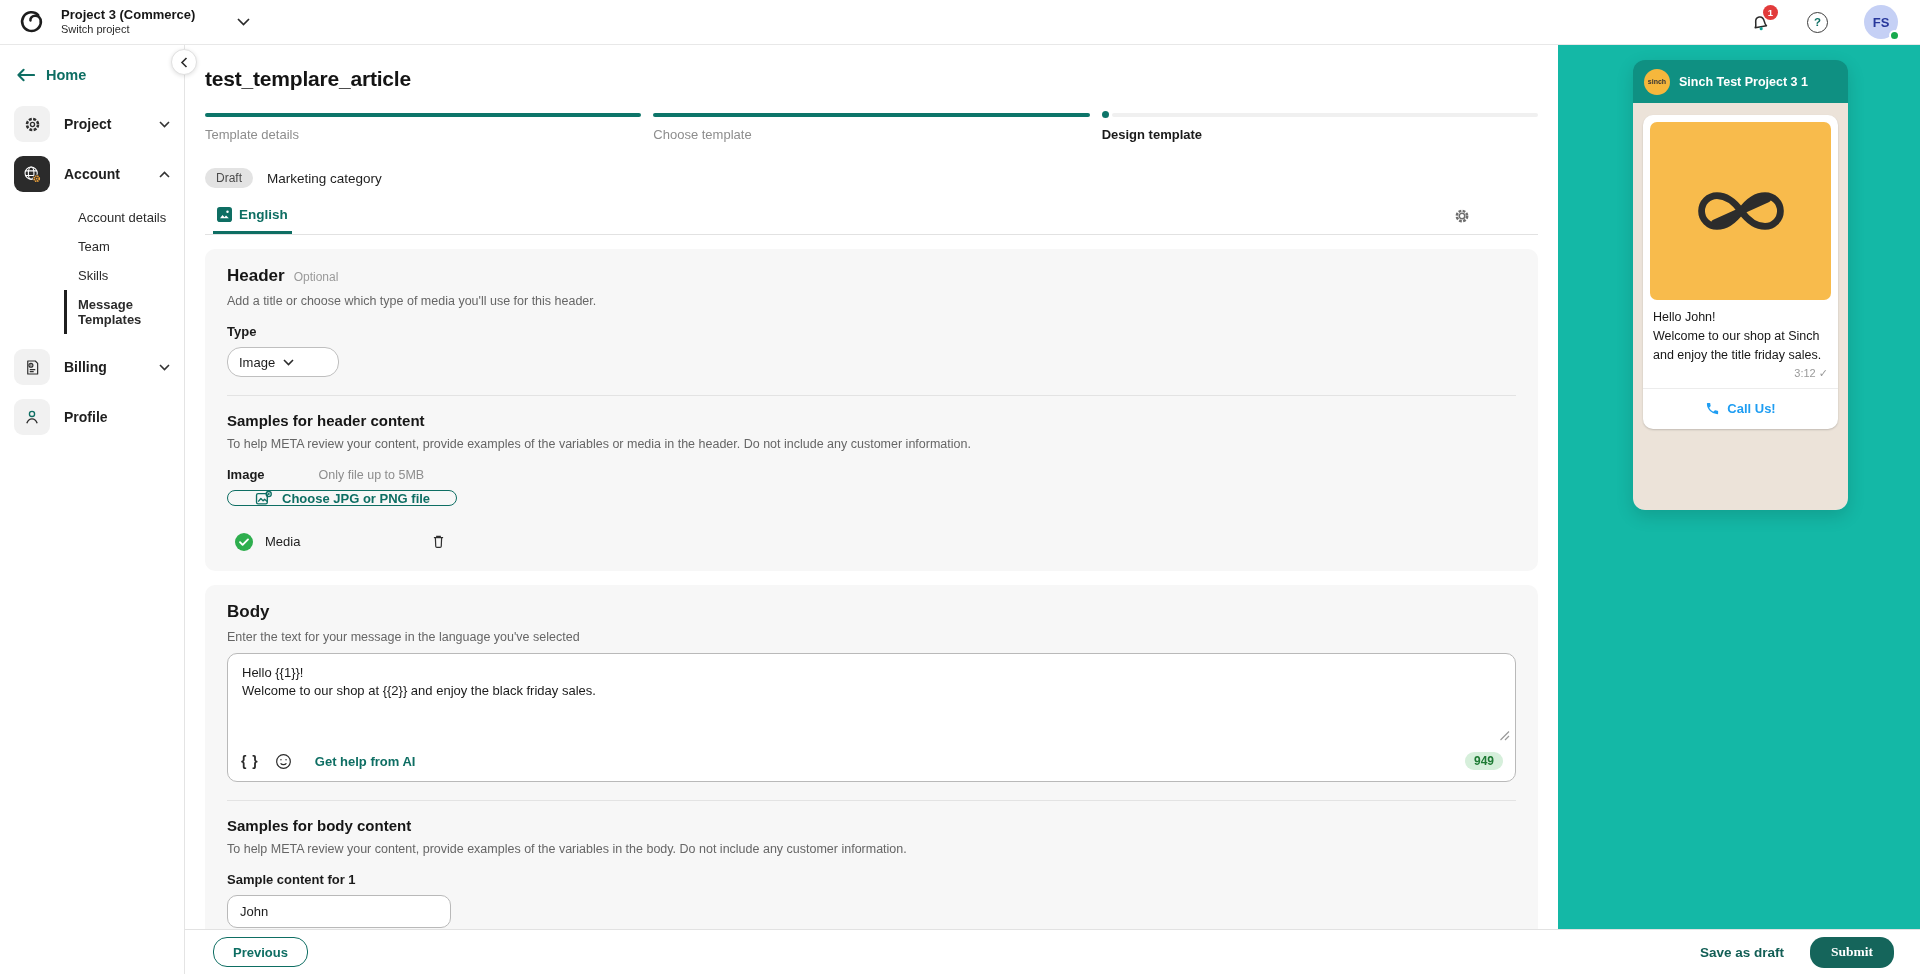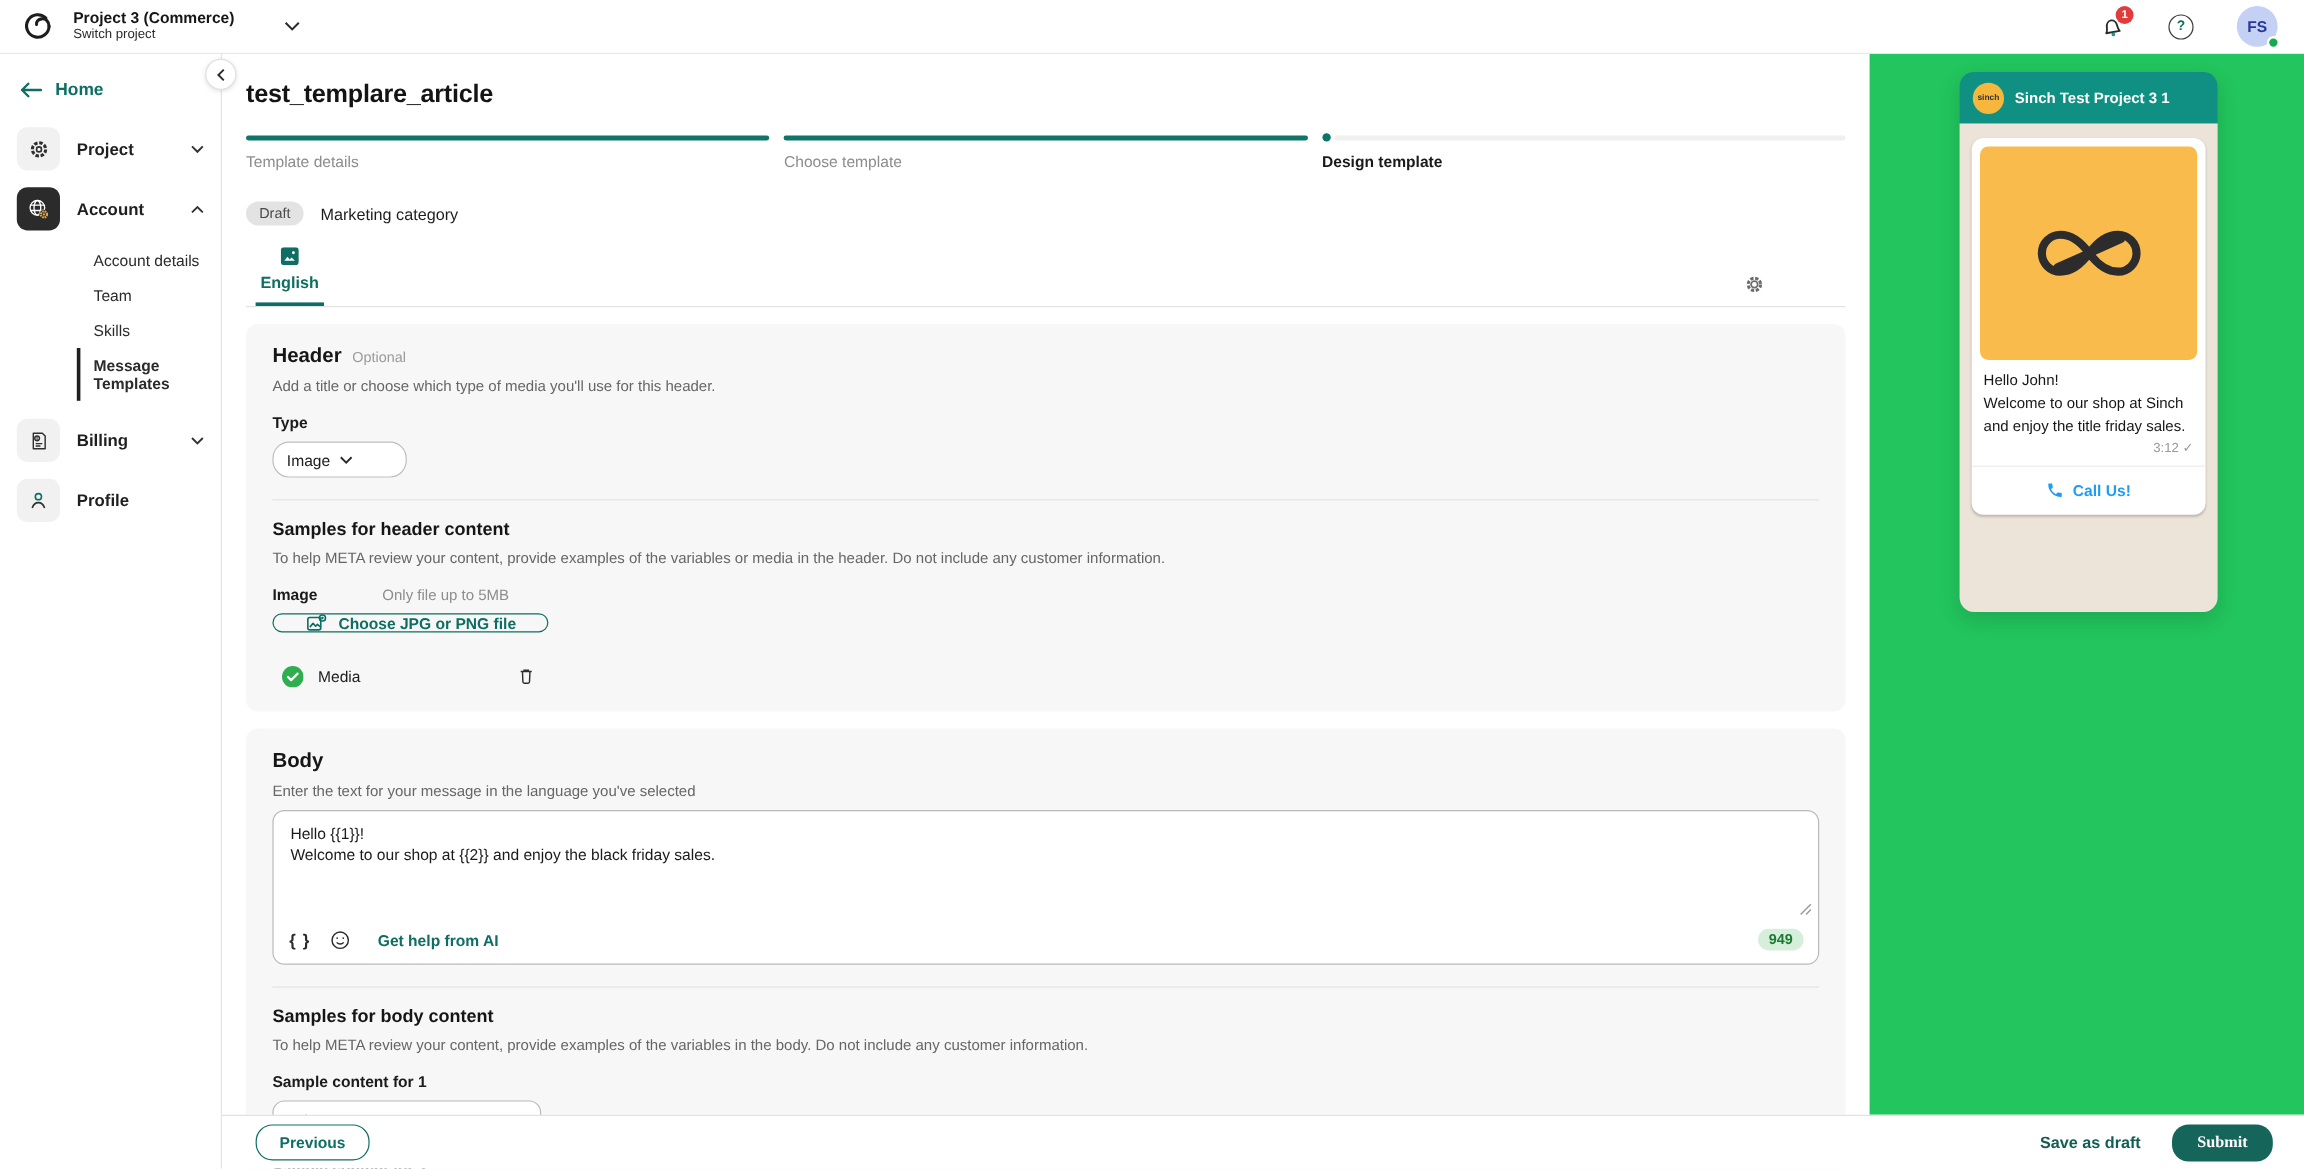--- a/index.html
+++ b/index.html
@@ -24,21 +24,21 @@
     display:flex; align-items:center; justify-content:center; font-size:13px; font-weight:700; color:#27379b; cursor:pointer; }
   .status-dot { position:absolute; right:-2px; bottom:-2px; width:11px; height:11px; border-radius:50%;
     background:#17a94d; border:2px solid #fff; }
 
   
   .frame { display:flex; height:929px; }
   .sidebar { width:185px; border-right:1px solid #e4e4e4; background:#fff; position:relative; padding-top:8px; }
   .right-side { width:1735px; display:flex; flex-direction:column; }
   .content-row { height:884px; display:flex; }
   .main-col { width:1373px; padding:0 20px; background:#fff; }
-  .preview-col { flex:1; background:#22c55e; }
+  .preview-col { flex:1; background:#14b8a6; }
 
   
   .collapse-btn { position:absolute; top:4px; right:-13px; width:26px; height:26px; border-radius:50%;
     background:#fff; border:1px solid #e0e0e0; box-shadow:0 1px 4px rgba(0,0,0,.12);
     display:flex; align-items:center; justify-content:center; cursor:pointer; z-index:6; }
   .home-row { display:flex; align-items:center; gap:11px; padding:14px 16px 16px; color:#0e6e63;
     font-size:14.5px; font-weight:700; cursor:pointer; }
   .nav-item { display:flex; align-items:center; gap:14px; padding:7px 14px; cursor:pointer; }
   .nav-tile { width:36px; height:36px; border-radius:9px; background:#f1f1f1;
     display:flex; align-items:center; justify-content:center; flex:none; }
@@ -59,21 +59,21 @@
   .dot { width:7px; height:7px; border-radius:50%; background:#0d7569; flex:none; }
   .step-label { margin-top:9px; font-size:13px; color:#8d8d8d; }
   .step.active .step-label { color:#1a1a1a; font-weight:700; }
 
   .meta-row { display:flex; align-items:center; gap:14px; margin-top:26px; }
   .draft-pill { background:#e3e3e3; color:#4a4a4a; font-size:12px; padding:3px 11px; border-radius:12px; }
   .category { font-size:13.5px; color:#1e1e1e; }
 
   .tab-row { display:flex; align-items:flex-end; margin-top:18px; border-bottom:1px solid #e2e2e2; }
   .tab { display:inline-flex; align-items:center; gap:7px; padding:0 4px 9px; margin-left:8px;
-    border-bottom:3px solid #0e6e63; color:#0e6e63; font-size:13.5px; font-weight:700; cursor:pointer;flex-direction:column; }
+    border-bottom:3px solid #0e6e63; color:#0e6e63; font-size:13.5px; font-weight:700; cursor:pointer; }
   .gear-btn { margin-left:auto; margin-right:66px; padding-bottom:8px; display:flex; cursor:pointer; }
 
   .panel { background:#f7f7f7; border-radius:10px; padding:17px 22px 20px; margin-top:14px; }
   .sec-title { font-size:17px; font-weight:700; color:#161616; display:flex; align-items:baseline; gap:9px; }
   .sec-title .opt { font-size:12px; font-weight:400; color:#9a9a9a; }
   .sub-title { font-size:15px; font-weight:700; color:#161616; }
   .desc { font-size:12.5px; color:#666; margin-top:8px; }
   .lbl { font-size:13px; font-weight:700; color:#1b1b1b; }
   .divider { border-top:1px solid #e3e3e3; margin:18px 0 16px; }
 

